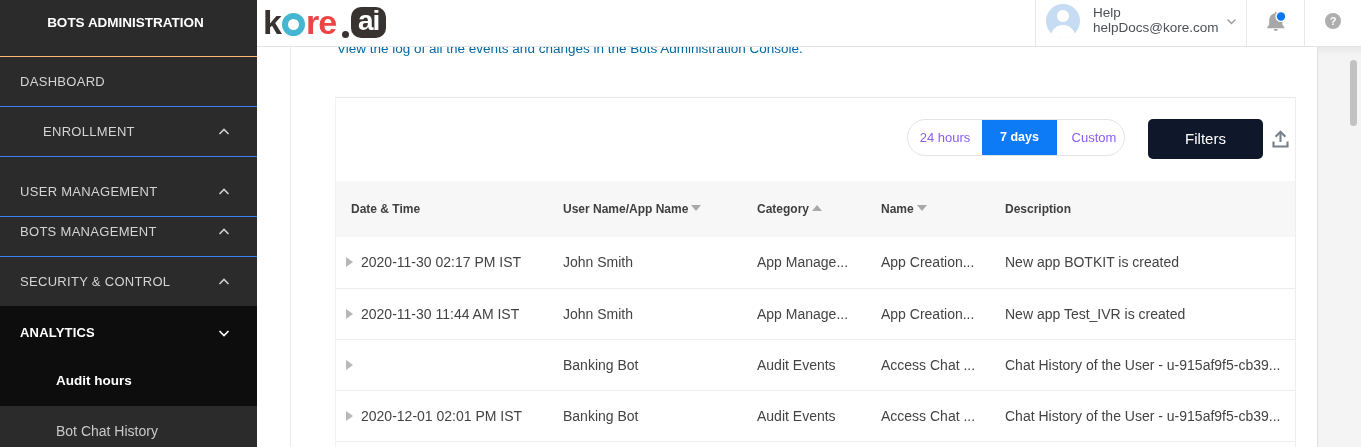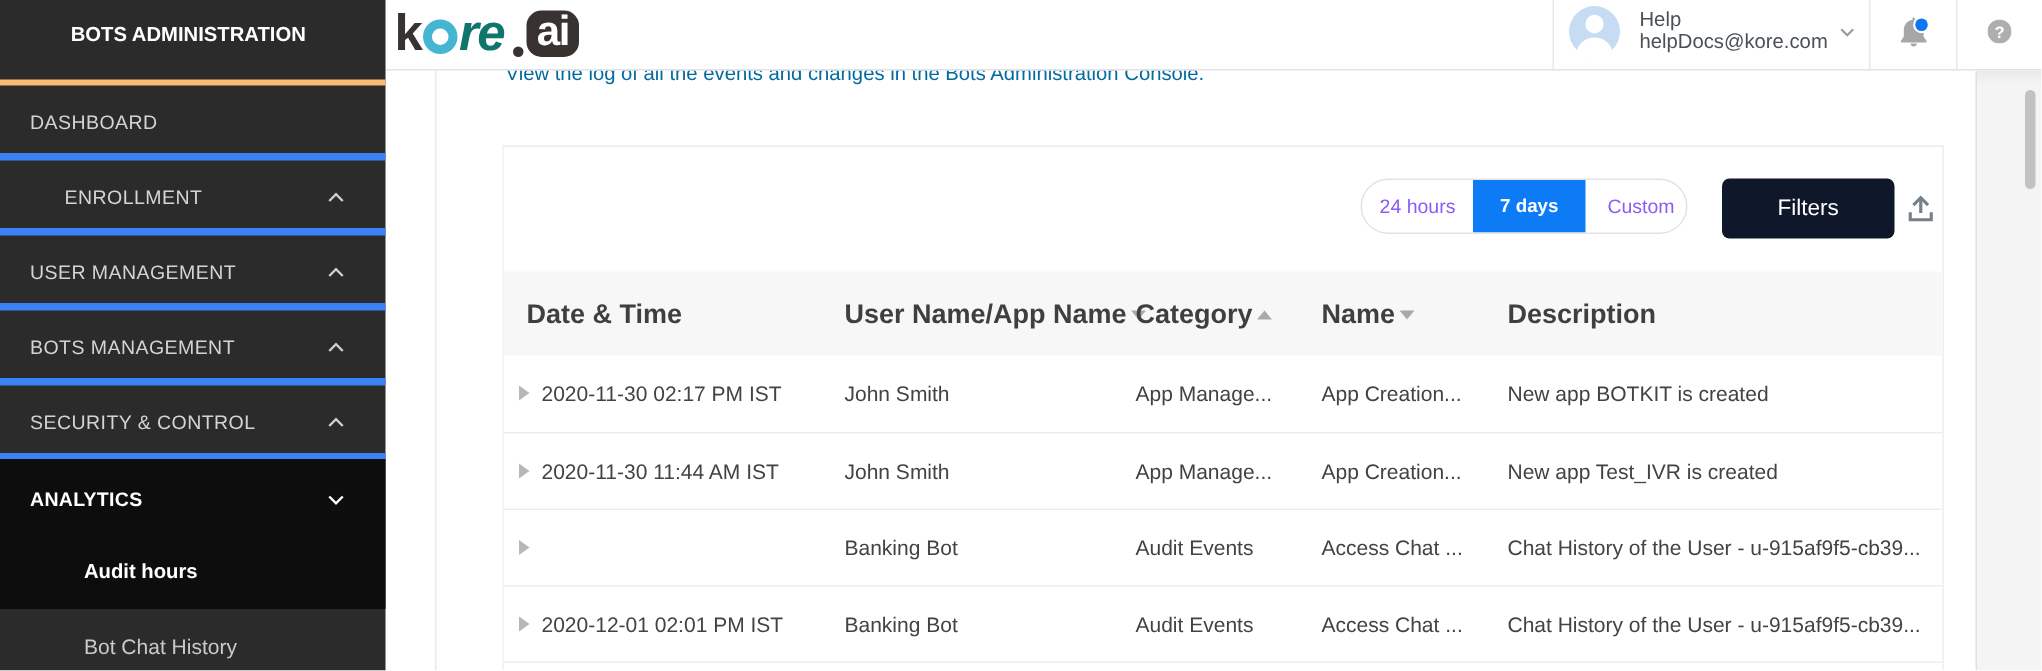--- a/index.html
+++ b/index.html
@@ -2,24 +2,24 @@
 <html><head>
 <meta charset="utf-8">
 <style>
   * { margin:0; padding:0; box-sizing:border-box; }
   html,body { width:1361px; height:447px; overflow:hidden; background:#fff;
     font-family:"Liberation Sans", sans-serif; }
   #root { position:absolute; top:0; left:0; width:1361px; height:447px; overflow:hidden; }
 
   
   #sidebar { position:absolute; left:0; top:0; width:257px; height:447px; background:#2b2b2b; z-index:20; }
-  #sb-head { position:absolute; left:0; top:0; width:257px; height:57px; border-bottom:4px solid #fdba74;
+  #sb-head { position:absolute; left:0; top:0; width:257px; height:57px; border-bottom:1px solid #fdba74;
     color:#fff; font-size:13.5px; font-weight:bold; letter-spacing:0px; text-align:center; line-height:45px; padding-right:6px; }
   .sb-item { position:absolute; left:0; width:257px; height:50px; line-height:50px; color:#d4d4d4;
-    font-size:13px; letter-spacing:0.3px; padding-left:20px; border-bottom:5px solid #3b82f6; font-weight:400; }
+    font-size:13px; letter-spacing:0.3px; padding-left:20px; border-bottom:1px solid #3b82f6; font-weight:400; }
   .sb-chev { position:absolute; right:27px; top:21px; }
   #sb-black { position:absolute; left:0; top:306px; width:257px; height:100px; background:#0d0d0d; }
   .sb-sub { position:absolute; left:0; width:257px; height:50px; line-height:50px; font-size:14px; padding-left:56px; }
 
   
   #topbar { position:absolute; left:0; top:0; width:1361px; height:47px; background:#fff;
     border-bottom:1px solid #e3e3e3; z-index:10; }
   .vsep { position:absolute; top:0; height:46px; width:1px; background:#e8e8e8; }
 
   
@@ -31,21 +31,21 @@
   
   #pill { position:absolute; left:571px; top:21px; width:218px; height:37px; border:1px solid #e3e3e3;
     border-radius:19px; background:#fff; display:flex; overflow:hidden; }
   .pill-seg { text-align:center; line-height:35px; font-size:13px; color:#8b5cf6; }
   #pill-active { background:#0d7bf5; color:#fff; font-weight:bold; font-size:12.5px; }
   #filters { position:absolute; left:812px; top:21px; width:115px; height:40px; background:#0f172a;
     border-radius:5px; color:#fff; font-size:15px; text-align:center; line-height:40px; }
 
   
   #thead { position:absolute; left:0px; top:83px; width:959px; height:56px; background:#f7f7f7; }
-  .th { position:absolute; top:0; height:56px; line-height:56px; font-weight:bold; font-size:18px; color:#3f3f3f; }
+  .th { position:absolute; top:0; height:56px; line-height:56px; font-weight:bold; font-size:12px; color:#3f3f3f; }
   .trow { position:absolute; left:0; width:959px; height:51px; border-bottom:1px solid #ededed; }
   .td { position:absolute; top:0; height:51px; line-height:51px; font-size:14px; color:#434343; white-space:nowrap; }
   .caret { position:absolute; left:10px; top:20px; width:0; height:0;
     border-left:7px solid #b7b7b7; border-top:5.5px solid transparent; border-bottom:5.5px solid transparent; }
   .sortdn { display:inline-block; width:0; height:0; border-top:6px solid #a9a9a9;
     border-left:5px solid transparent; border-right:5px solid transparent; margin-left:3px; vertical-align:2px;}
   .sortup { display:inline-block; width:0; height:0; border-bottom:6px solid #a9a9a9;
     border-left:5px solid transparent; border-right:5px solid transparent; margin-left:3px; vertical-align:2px;}
 
   
@@ -118,21 +118,21 @@
 
   <div id="rstrip">
       <div id="rthumb"></div>
     </div>
 
   <div id="topbar">
 
     <div style="position:absolute;left:263px;top:5px;height:34px;display:flex;align-items:center;">
       <span style="font-size:34px;font-weight:bold;color:#383230;letter-spacing:-1px;">k</span>
       <span style="display:inline-block;width:23px;height:23px;border:6.5px solid #45b6d2;border-radius:50%;margin:4px 1px 0 1px;"></span>
-      <span style="font-size:34px;font-weight:bold;color:#0f766e;letter-spacing:-1px;font-style:italic;">re</span>
+      <span style="font-size:34px;font-weight:bold;color:#ef4444;letter-spacing:-1px;">re</span>
       <span style="display:inline-block;width:7px;height:7px;background:#383230;border-radius:50%;margin:24px 2px 0 6px;"></span>
       <span style="display:inline-block;background:#383230;color:#fff;border-radius:10px;width:35px;height:31px;
         font-size:28px;font-weight:bold;text-align:center;line-height:28px;letter-spacing:-1px;">ai</span>
     </div>
 
     <div class="vsep" style="left:1035px;"></div>
     <div class="vsep" style="left:1246px;"></div>
     <div class="vsep" style="left:1304px;"></div>
 
     <svg style="position:absolute;left:1046px;top:4px;" width="34" height="34" viewBox="0 0 34 34">
@@ -161,21 +161,21 @@
   </div>
 
   <div id="sidebar">
     <div id="sb-head">BOTS ADMINISTRATION</div>
     <div class="sb-item" style="top:57px;">DASHBOARD</div>
     <div class="sb-item" style="top:107px;padding-left:43px;">ENROLLMENT
       <svg class="sb-chev" width="12" height="8" viewBox="0 0 12 8">
           <path d="M1.5 6 L6 1.5 L10.5 6" stroke="#cfcfcf" stroke-width="1.6" fill="none"></path>
         </svg>
     </div>
-    <div class="sb-item" style="top:157px;">USER MANAGEMENT
+    <div class="sb-item" style="top:167px;">USER MANAGEMENT
       <svg class="sb-chev" width="12" height="8" viewBox="0 0 12 8">
           <path d="M1.5 6 L6 1.5 L10.5 6" stroke="#cfcfcf" stroke-width="1.6" fill="none"></path>
         </svg>
     </div>
     <div class="sb-item" style="top:207px;">BOTS MANAGEMENT
       <svg class="sb-chev" width="12" height="8" viewBox="0 0 12 8">
           <path d="M1.5 6 L6 1.5 L10.5 6" stroke="#cfcfcf" stroke-width="1.6" fill="none"></path>
         </svg>
     </div>
     <div class="sb-item" style="top:257px;">SECURITY &amp; CONTROL

